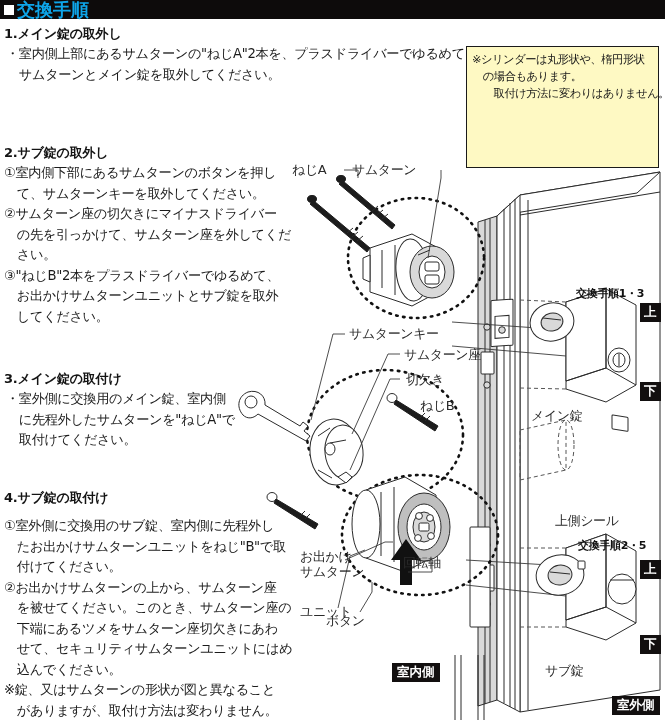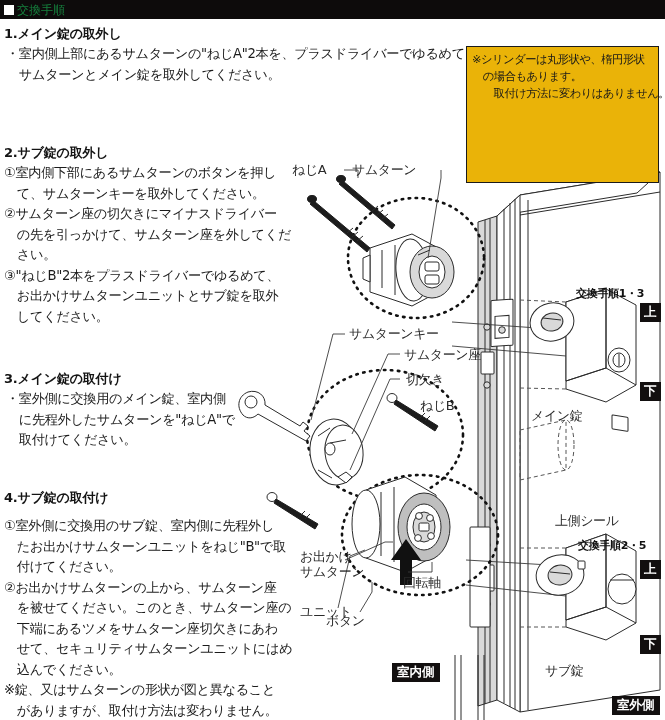--- a/index.html
+++ b/index.html
@@ -26,23 +26,23 @@
     align-items: center;
   }
   #title-bar .sq {
     width: 10px; height: 10px;
     background: #ffffff;
     margin-left: 4px;
     margin-right: 3px;
     flex: 0 0 auto;
   }
   #title-bar .t {
-    color: #15803d;
-    font-size: 12px;
-    font-weight: normal;
+    color: #0ea5e9;
+    font-size: 18px;
+    font-weight: bold;
     letter-spacing: 0px;
     line-height: 14px;
   }
 
   
   .step-head {
     position: absolute;
     font-size: 13px;
     font-weight: bold;
     color: #141414;
@@ -55,23 +55,23 @@
     line-height: 20.5px;
     color: #1b1b1b;
     letter-spacing: -0.35px;
   }
   .step-body .ln { display: block; white-space: nowrap; }
 
   
   #note-box {
     position: absolute;
     left: 466px; top: 46px;
-    width: 193px; height: 137px;
+    width: 193px; height: 122px;
     border: 1.4px solid #1a1a1a;
-    background: #eab308;
+    background: #fef9c3;
     box-sizing: border-box;
   }
   #note-box .ntxt {
     position: absolute;
     left: 5px; top: 4px;
     font-size: 11.3px;
     line-height: 17px;
     letter-spacing: -0.5px;
     color: #181818;
     white-space: nowrap;
@@ -410,21 +410,21 @@
 
 <div class="dlabel" style="left:349px; top:327px;">サムターンキー</div>
 <div class="dlabel" style="left:404px; top:348px;">サムターン座</div>
 <div class="dlabel" style="left:406px; top:373px;">切欠き</div>
 <div class="dlabel" style="left:420px; top:399px;">ねじB</div>
 
 <div class="dlabel" style="left:300px; top:550px;">お出かけ</div>
 <div class="dlabel" style="left:300px; top:565px;">サムターン</div>
 <div class="dlabel" style="left:300px; top:580px;margin-top:25px;">ユニット</div>
 <div class="dlabel" style="left:326px; top:614px;">ボタン</div>
-<div class="dlabel" style="left:403px; top:576px;">回転軸</div>
+<div class="dlabel" style="left:403px; top:556px;">回転軸</div>
 
 <div class="dlabel" style="left:531px; top:409px;">メイン錠</div>
 <div class="dlabel" style="left:555px; top:514px;">上側シール</div>
 <div class="dlabel" style="left:545px; top:664px;">サブ錠</div>
 
 <div class="step-callout" style="left:576px; top:286px;">交換手順1・3</div>
 <div class="step-callout" style="left:578px; top:538px;">交換手順2・5</div>
 
 <div class="chip" style="left:640px; top:303px;">上</div>
 <div class="chip" style="left:640px; top:382px;">下</div>

